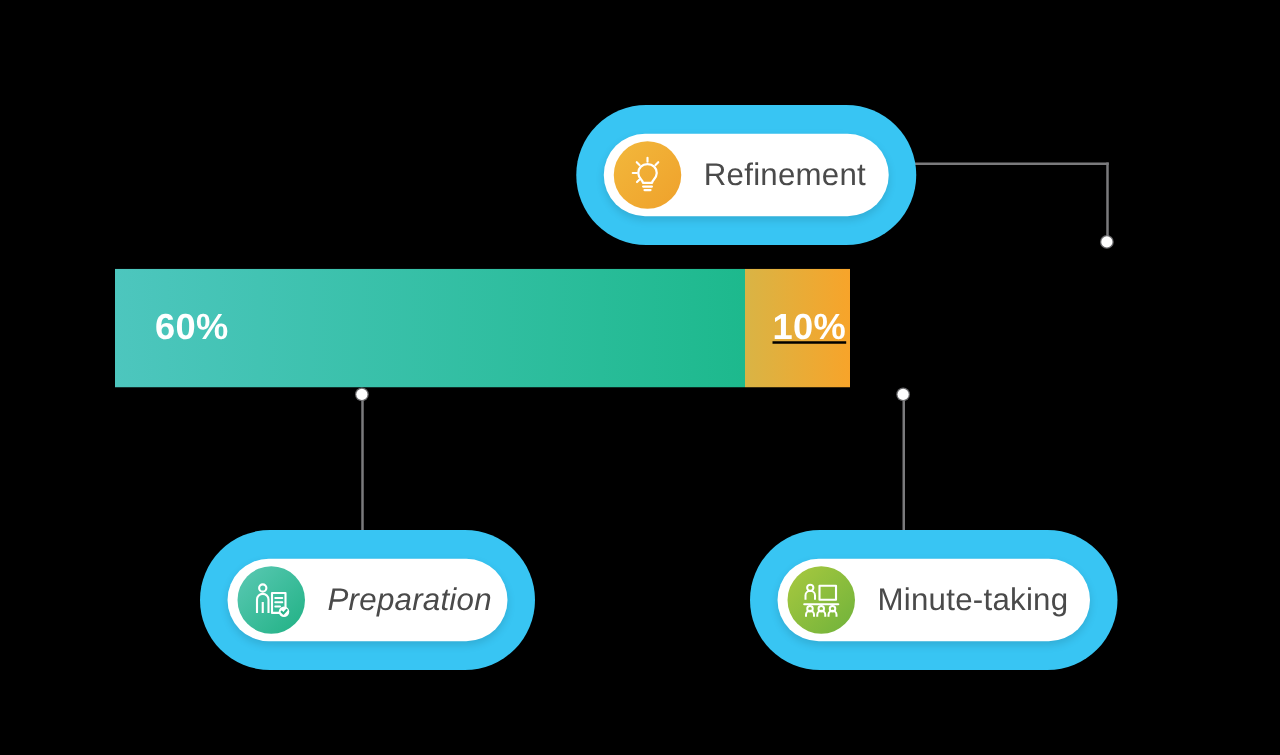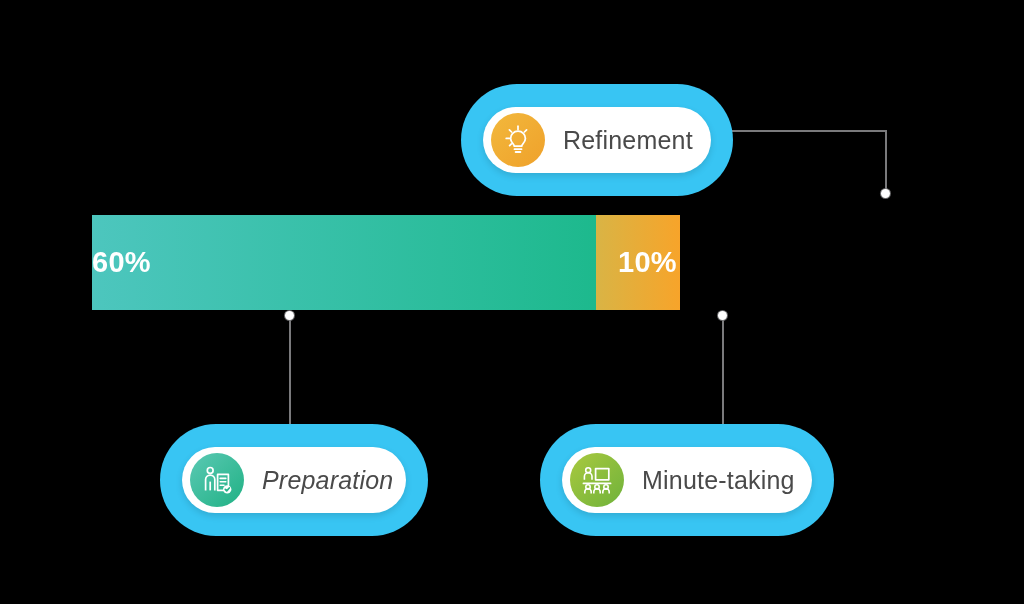--- a/index.html
+++ b/index.html
@@ -41,20 +41,21 @@
   }
   .seg-prep   { width: 60%; background: linear-gradient(90deg, #4dc6be 0%, #1db98d 100%); }
   .seg-minute { width: 30%; background: linear-gradient(90deg, #b2cc46 0%, #55a844 100%); }
   .seg-refine { width: 10%; background: linear-gradient(90deg, #d9b445 0%, #f7a42a 100%); }
 
   .seg-label {
     color: #ffffff;
     font-size: 29px;
     font-weight: bold;
     letter-spacing: 0.3px;
+    padding-left: 32px;
     line-height: 1;
     white-space: nowrap;
   }
   .seg-refine .seg-label { padding-left: 22px; }
 
   
   .conn-line {
     position: absolute;
     background: #7a7a7c;
   }
@@ -122,38 +123,38 @@
 
   
   .pill-refinement        { left: 461px; top: 84px;  width: 272px; height: 112px; }
   .pill-refinement .pill-inner { left: 22px; top: 23px; width: 228px; height: 66px; }
 
   
   .pill-preparation       { left: 160px; top: 424px; width: 268px; height: 112px; }
   .pill-preparation .pill-inner { left: 22px; top: 23px; width: 224px; height: 66px; font-style: italic; }
 
   
-  .pill-minute            { left: 540px; top: 424px; width: 294px; height: 112px; }
+  .pill-minute            { left: 600px; top: 424px; width: 294px; height: 112px; }
   .pill-minute .pill-inner { left: 22px; top: 23px; width: 250px; height: 66px; }
 
   svg { display: block; }
 </style>
 </head>
 <body>
 
 <div id="stage">
 
   <div class="bar">
 
     <div class="seg seg-prep" style="width: 60%; background: linear-gradient(90deg, rgb(77, 198, 190) 0%, rgb(29, 185, 141) 100%);">
       <span class="seg-label">60%</span>
     </div>
 
 
-    <div class="seg seg-refine" style="width: 10%; background: linear-gradient(90deg, rgb(217, 180, 69) 0%, rgb(247, 164, 42) 100%);">
+    <div class="seg seg-refine" style="width: 10%; background: linear-gradient(90deg, rgb(217, 180, 69) 0%, rgb(247, 164, 42) 100%); text-decoration: underline;">
       <span class="seg-label">10%</span>
     </div>
 
   </div>
 
   <div class="conn-line conn-refine-h"></div>
   <div class="conn-line conn-refine-v"></div>
   <div class="conn-dot conn-refine-dot"></div>
 
   <div class="conn-line conn-prep-v"></div>

